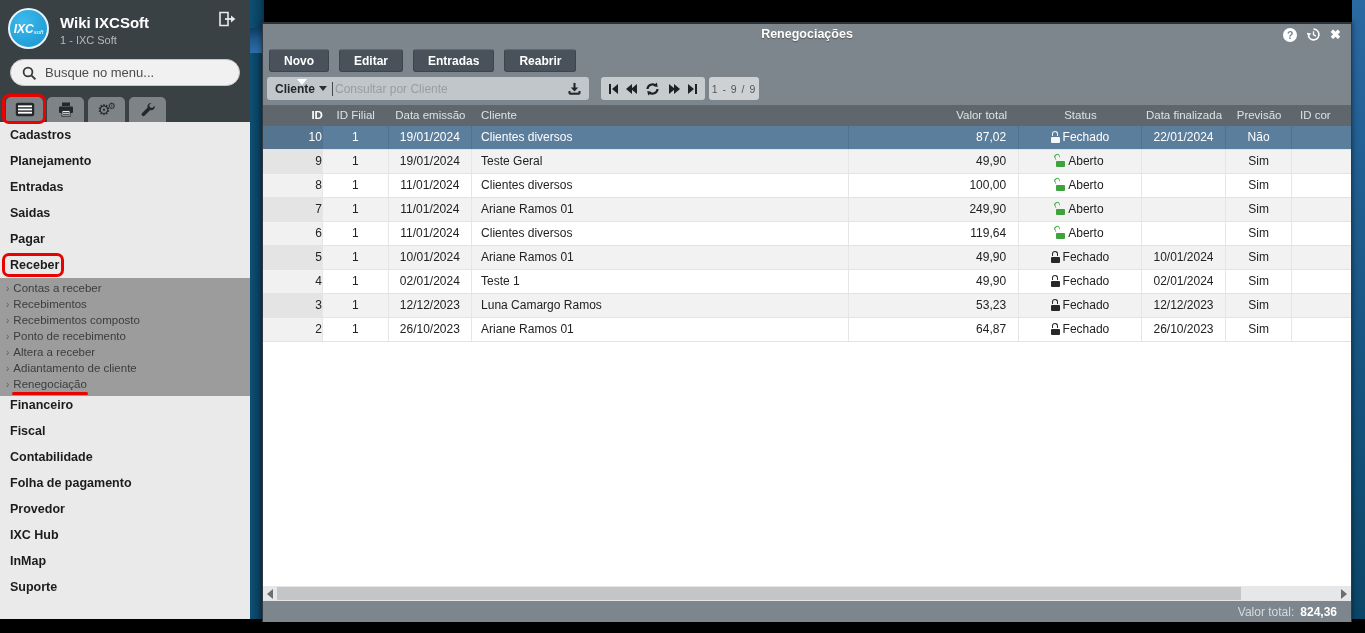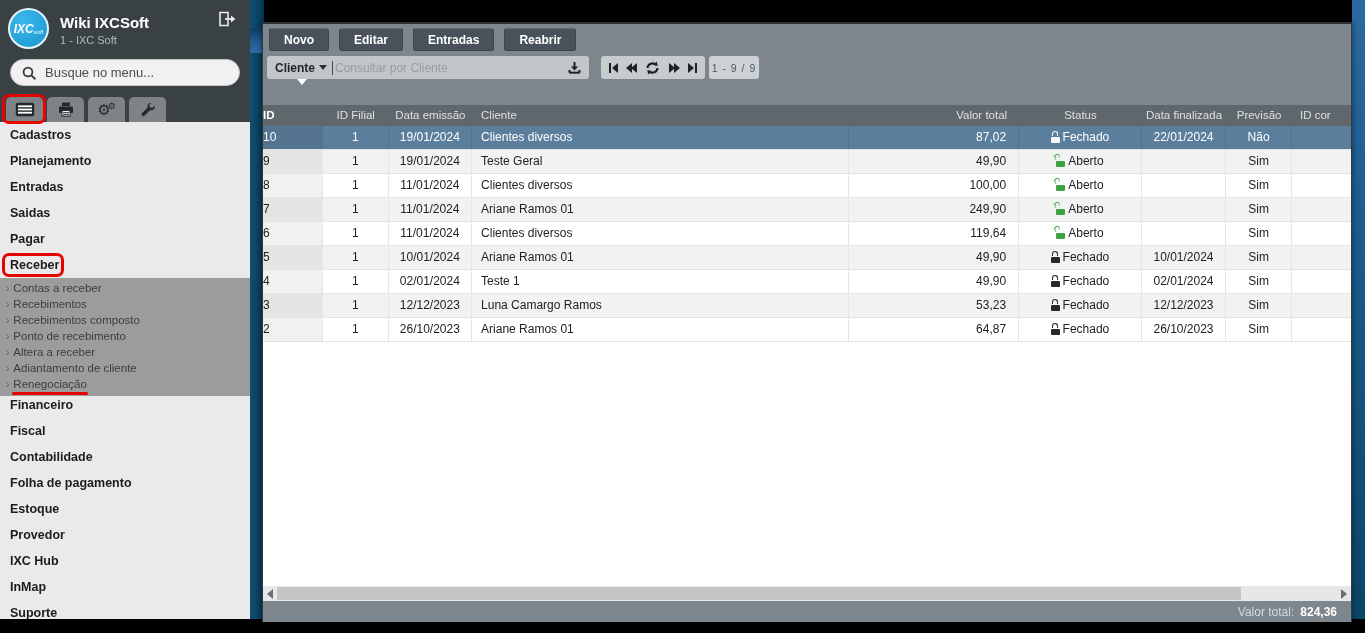--- a/index.html
+++ b/index.html
@@ -109,21 +109,21 @@
   .hcell { color:#dde1e3; font-size:11.5px; line-height:21px; overflow:hidden; white-space:nowrap; cursor:pointer; }
   .hcell.c0 { color:#fff; font-weight:bold; }
   .trow { display:flex; height:24px; border-bottom:1px solid #e3e3e3; background:#fff; cursor:pointer; }
   .trow:nth-child(even) { background:#f2f2f2; }
   .cell { font-size:12px; line-height:23px; color:#222; overflow:hidden; white-space:nowrap;
           border-right:1px solid #e6e6e6; }
   .trow .c0 { background:rgba(0,0,0,.055); }
   .trow.selected, .trow.selected:nth-child(even) { background:#5c7e9d; }
   .trow.selected .cell { color:#fff; border-right-color:#507190; border-bottom-color:#507190; }
   .trow.selected .c0 { background:rgba(0,0,0,.08); }
-  .c0 { width:61px; text-align:left; }
+  .c0 { width:61px; text-align:right; }
   .c1 { width:67px; text-align:center; }
   .c2 { width:85px; text-align:center; }
   .c3 { width:384px; text-align:left; padding-left:9px; }
   .c4 { width:173px; text-align:right; padding-right:12px; }
   .c5 { width:125px; text-align:center; }
   .c6 { width:86px; text-align:center; }
   .c7 { width:67px; text-align:center; }
   .c8 { width:60px; text-align:left; padding-left:8px; border-right:none !important; }
   .lock { position:relative; display:inline-block; width:9px; height:13px; margin-right:3px; vertical-align:-2px; color:#26292c; }
   .lock-body { position:absolute; left:0; bottom:0; width:9px; height:6.5px; border-radius:1px; background:currentColor; }
@@ -228,29 +228,42 @@
         <div class="submenu-item"><span class="chev">›</span><span>Ponto de recebimento</span></div>
         <div class="submenu-item"><span class="chev">›</span><span>Altera a receber</span></div>
         <div class="submenu-item"><span class="chev">›</span><span>Adiantamento de cliente</span></div>
         <div class="submenu-item"><span class="chev">›</span><span>Renegociação</span><div class="ann-underline"></div></div>
       </div>
     <div class="menu menu2" id="menu-bottom">
         <div class="menu-item"><span>Financeiro</span></div>
         <div class="menu-item"><span>Fiscal</span></div>
         <div class="menu-item"><span>Contabilidade</span></div>
         <div class="menu-item"><span>Folha de pagamento</span></div>
-        <div class="menu-item"><span>Estoque</span></div>
         <div class="menu-item"><span>Provedor</span></div>
         <div class="menu-item"><span>IXC Hub</span></div>
         <div class="menu-item"><span>InMap</span></div>
         <div class="menu-item"><span>Suporte</span></div>
       </div>
   </div>
 
   <div class="modal">
+    <div class="titlebar">
+      <div class="title">Renegociações</div>
+      <div class="tb-icons">
+        <span class="help-ic">?</span>
+        <span class="hist-ic">
+          <svg width="15" height="15" viewBox="0 0 16 16">
+              <path d="M8 2.3a5.7 5.7 0 1 1-5.4 7.4" fill="none" stroke="#fff" stroke-width="1.8"></path>
+              <polygon points="0.8,6.2 2.6,10.4 5.6,7.0" fill="#fff"></polygon>
+              <path d="M8 4.6V8.2l2.5 1.5" fill="none" stroke="#fff" stroke-width="1.4"></path>
+            </svg>
+        </span>
+        <span class="close-ic">✖</span>
+      </div>
+    </div>
 
     <div class="toolbar">
       <div class="btn-row" id="btn-row">
           <div class="btn">Novo</div>
           <div class="btn">Editar</div>
           <div class="btn">Entradas</div>
           <div class="btn">Reabrir</div>
         </div>
 
       <div class="filter-box">

